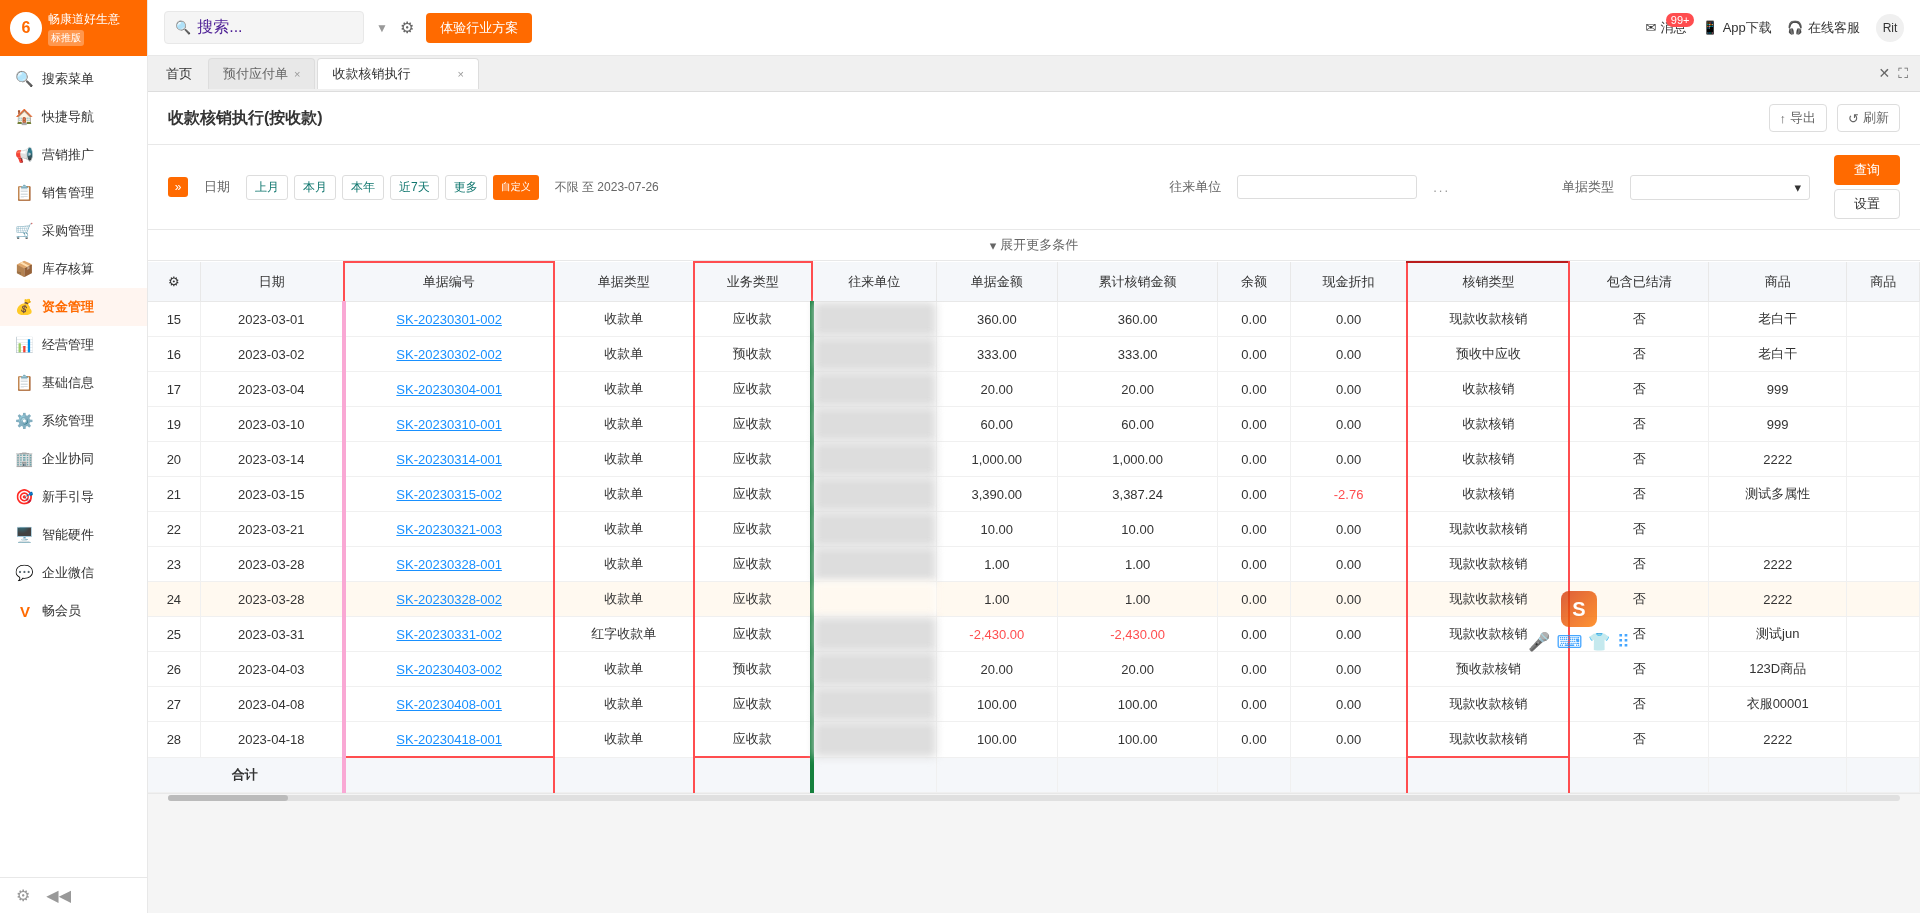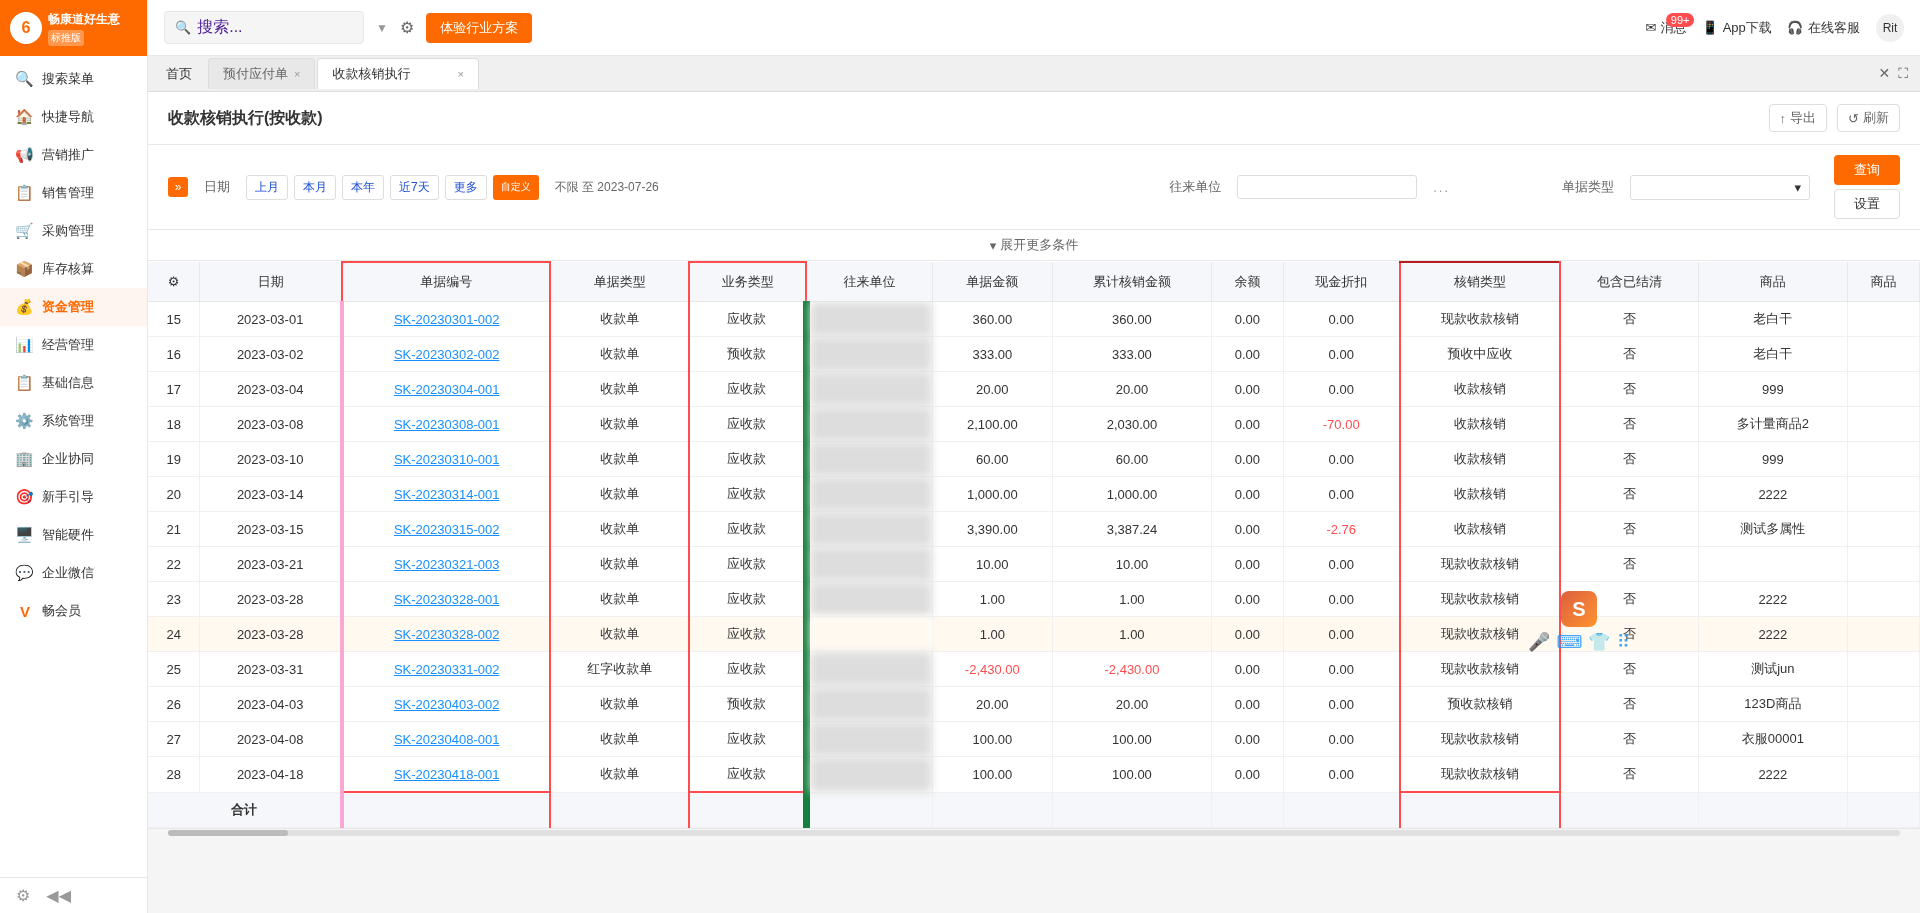--- a/index.html
+++ b/index.html
@@ -47,21 +47,21 @@
     .page-header { background: #fff; padding: 12px 20px; border-bottom: 1px solid #e8e8e8; display: flex; align-items: center; justify-content: space-between; }
     .page-title { font-size: 16px; font-weight: bold; color: #333; }
     .page-header-right { display: flex; gap: 10px; }
     .page-header-btn { display: flex; align-items: center; gap: 4px; color: #666; cursor: pointer; font-size: 13px; border: 1px solid #ddd; border-radius: 4px; padding: 4px 10px; background: #fff; }
 
     
     .filter-area { background: #fff; padding: 10px 20px; border-bottom: 1px solid #e8e8e8; }
     .filter-row { display: flex; align-items: center; gap: 16px; flex-wrap: wrap; }
     .filter-label { color: #666; font-size: 13px; flex-shrink: 0; }
     .filter-btns { display: flex; gap: 6px; }
-    .filter-btn { padding: 3px 8px; border: 1px solid #ddd; border-radius: 3px; cursor: pointer; color: #1d4ed8; font-size: 12px; background: #fff; }
+    .filter-btn { padding: 3px 8px; border: 1px solid #ddd; border-radius: 3px; cursor: pointer; color: #0f766e; font-size: 12px; background: #fff; }
     .filter-custom { background: #ff6a00; color: #fff; border: none; border-radius: 3px; padding: 3px 8px; cursor: pointer; font-size: 10px; }
     .filter-input { border: 1px solid #ddd; border-radius: 3px; padding: 4px 8px; color: #333; font-size: 12px; min-width: 150px; }
     .filter-dots { color: #999; letter-spacing: 2px; }
     .filter-select { border: 1px solid #ddd; border-radius: 3px; padding: 4px 8px; color: #333; font-size: 12px; min-width: 140px; display: flex; align-items: center; justify-content: space-between; }
     .filter-query-btn { background: #ff6a00; color: #fff; border: none; border-radius: 4px; padding: 6px 20px; cursor: pointer; font-size: 13px; }
     .filter-set-btn { background: #fff; color: #333; border: 1px solid #ddd; border-radius: 4px; padding: 5px 16px; cursor: pointer; font-size: 13px; }
     .filter-expand { display: flex; align-items: center; gap: 4px; color: #666; cursor: pointer; font-size: 12px; }
     .filter-expand-row { display: flex; justify-content: center; padding: 6px 0; border-bottom: 1px solid #e8e8e8; }
 
     
@@ -69,21 +69,21 @@
     .table-wrap { background: #fff; margin: 0; }
     table { width: 100%; border-collapse: collapse; min-width: 1600px; }
     th { background: #f5f7fa; color: #333; font-weight: 500; padding: 10px 8px; text-align: center; border-bottom: 1px solid #e8e8e8; border-right: 1px solid #e8e8e8; white-space: nowrap; position: sticky; top: 0; z-index: 10; }
     td { padding: 8px 8px; text-align: center; border-bottom: 1px solid #f0f0f0; border-right: 1px solid #f0f0f0; color: #333; white-space: nowrap; }
     tr.highlighted td { background: #fff9f0; }
     .link-cell { color: #1890ff; cursor: pointer; text-decoration: underline; }
     .negative { color: #ff4d4f; }
     .table-footer { background: #f5f7fa; font-weight: bold; }
     .table-footer td { border-top: 1px solid #e8e8e8; }
     td.col-red-1 { border-left: 4px solid #f9a8d4; border-right: 2px solid #ff4d4f; text-decoration: underline; }
-    td.col-red-2 { border-left: 2px solid #ff4d4f; border-right: 7px solid #15803d; }
+    td.col-red-2 { border-left: 2px solid #ff4d4f; border-right: 4px solid #15803d; }
     td.col-red-3 { border-left: 2px solid #ff4d4f; border-right: 2px solid #ff4d4f; }
     tr.last-row td.col-red-1 { border-bottom: 2px solid #ff4d4f; }
     tr.last-row td.col-red-2 { border-bottom: 2px solid #ff4d4f; }
     tr.last-row td.col-red-3 { border-bottom: 2px solid #ff4d4f; }
     th.col-red-border-1 { border-left: 2px solid #ff4d4f; border-right: 2px solid #ff4d4f; border-top: 2px solid #ff4d4f; }
     th.col-red-border-2 { border-left: 2px solid #ff4d4f; border-right: 2px solid #ff4d4f; border-top: 2px solid #ff4d4f; }
     th.col-red-border-3 { border-left: 2px solid #ff4d4f; border-right: 2px solid #ff4d4f; border-top: 2px solid #b91c1c; }
     .scrollbar-area { height: 10px; background: #f5f5f5; border-top: 1px solid #e8e8e8; display: flex; align-items: center; padding: 0 20px; }
     .scrollbar-track { flex: 1; height: 6px; background: #e0e0e0; border-radius: 3px; }
     .scrollbar-thumb { width: 120px; height: 6px; background: #bbb; border-radius: 3px; }
@@ -96,21 +96,21 @@
   </style>
 </head>
 <body>
 
 <div class="sidebar">
   <div class="sidebar-logo">
     <div class="sidebar-logo-icon">
       <span>6</span>
     </div>
     <div>
-      <div style="font-size:12px;font-weight:bold;">畅康道好生意</div>
+      <div style="font-size:12px;font-weight:normal;">畅康道好生意</div>
       <div class="sidebar-logo-badge">标推版</div>
     </div>
   </div>
   <div class="sidebar-menu">
     <div class="sidebar-item">
       <div class="sidebar-item-icon">🔍</div>
       <span>搜索菜单</span>
     </div>
     <div class="sidebar-item">
       <div class="sidebar-item-icon">🏠</div>
@@ -344,36 +344,20 @@
                 <td>20.00</td>
                 <td>20.00</td>
                 <td>0.00</td>
                 <td>0.00</td>
                 <td class="col-red-3">收款核销</td>
                 <td>否</td>
                 <td>999</td>
                 <td></td>
               </tr>
               <tr>
-                <td>18</td>
-                <td>2023-03-08</td>
-                <td class="link-cell col-red-1">SK-20230308-001</td>
-                <td>收款单</td>
-                <td class="col-red-2">应收款</td>
-                <td class="blurred" style="filter: blur(4px);">██████</td>
-                <td>2,100.00</td>
-                <td>2,030.00</td>
-                <td>0.00</td>
-                <td class="negative">-70.00</td>
-                <td class="col-red-3">收款核销</td>
-                <td>否</td>
-                <td>多计量商品2</td>
-                <td></td>
-              </tr>
-              <tr>
                 <td>19</td>
                 <td>2023-03-10</td>
                 <td class="link-cell col-red-1">SK-20230310-001</td>
                 <td>收款单</td>
                 <td class="col-red-2">应收款</td>
                 <td class="blurred" style="filter: blur(4px);">██████</td>
                 <td>60.00</td>
                 <td>60.00</td>
                 <td>0.00</td>
                 <td>0.00</td>

